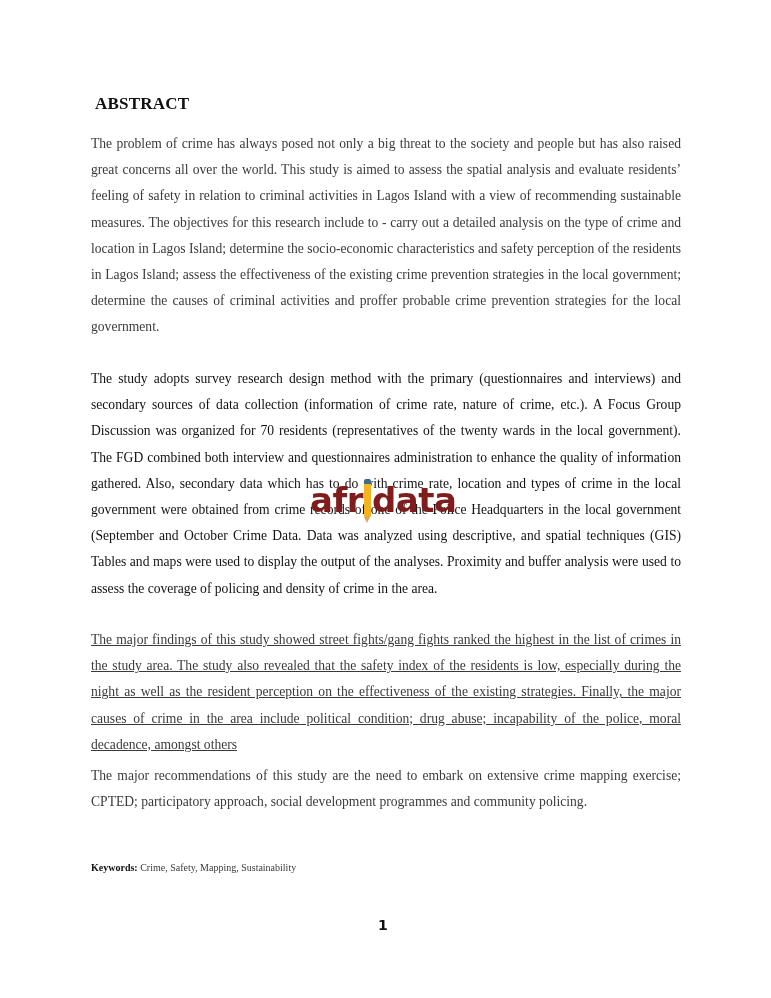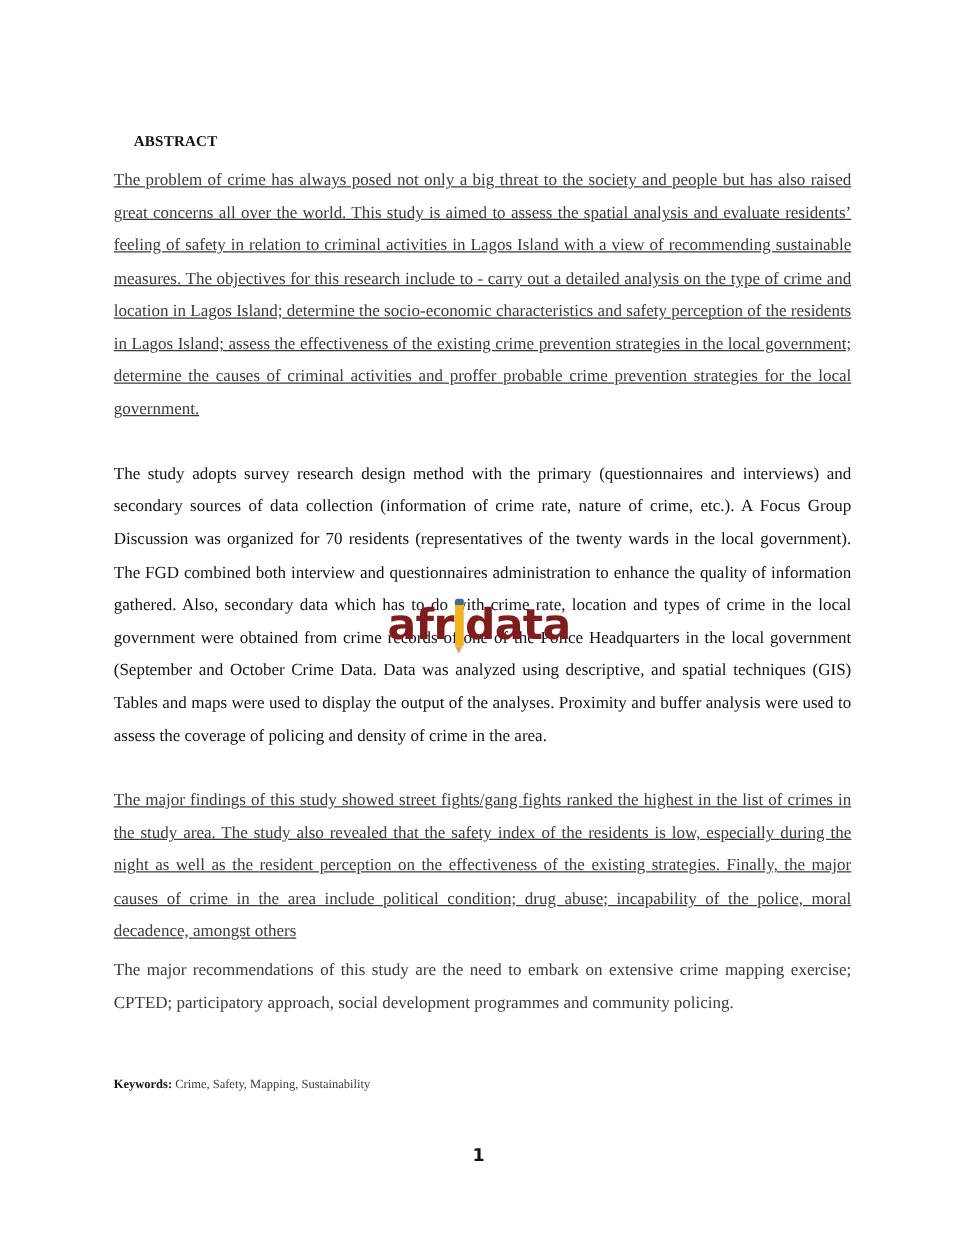--- a/index.html
+++ b/index.html
@@ -1,22 +1,22 @@
 <!DOCTYPE html>
 <html><head>
   <meta charset="utf-8">
   <style>
     html, body { margin: 0; padding: 0; background: #ffffff; }
     body { width: 771px; height: 998px; position: relative; overflow: hidden; font-family: "Liberation Serif", "DejaVu Serif", serif; color: #1a1a1a; }
     .page { position: absolute; left: 0; top: 0; width: 771px; height: 998px; background: #fff; }
-    .heading { position: absolute; left: 91px; top: 90px; font-size: 12px; font-weight: bold; letter-spacing: 0.2px; color: #111; margin: 16px; }
+    .heading { position: absolute; left: 91px; top: 90px; font-size: 17px; font-weight: bold; letter-spacing: 0.2px; color: #111; margin: 4px; }
     .para { position: absolute; left: 91px; width: 590px; font-size: 13.6px; line-height: 26.2px; text-align: justify; margin: 0; }
     .para.light { color: #3a3a3a; }
     .para.dark { color: #111; }
-    #p1 { top: 131px; text-decoration: underline; }
+    #p1 { top: 131px; }
     #p2 { top: 366px; }
     #p3 { top: 627px; text-decoration: underline; }
     #p4 { top: 763px; }
     .keywords { position: absolute; left: 91px; top: 862px; font-size: 10px; color: #3a3a3a; margin: 0; }
     .keywords b { color: #111; }
     .page-number { position: absolute; left: 378px; top: 917px; font-family: "DejaVu Sans", sans-serif; font-weight: bold; font-size: 14px; color: #111; }
     .watermark { position: absolute; left: 310px; top: 480px; height: 40px; display: flex; align-items: center; font-family: "DejaVu Sans", sans-serif; font-weight: bold; font-size: 34px; letter-spacing: -0.5px; color: #7f1d1d; line-height: 1; }
     .watermark .pencil { display: inline-block; width: 7px; height: 34px; margin: 0 1px; position: relative; background: #f4b321; border-radius: 1px; }
     .watermark .pencil::before { content: ""; position: absolute; left: 0; top: -4px; width: 7px; height: 5px; background: #3e6b8a; border-radius: 2px 2px 0 0; }
     .watermark .pencil::after { content: ""; position: absolute; left: 0; bottom: -6px; width: 0; height: 0; border-left: 3.5px solid transparent; border-right: 3.5px solid transparent; border-top: 6px solid #e2a36a; }

